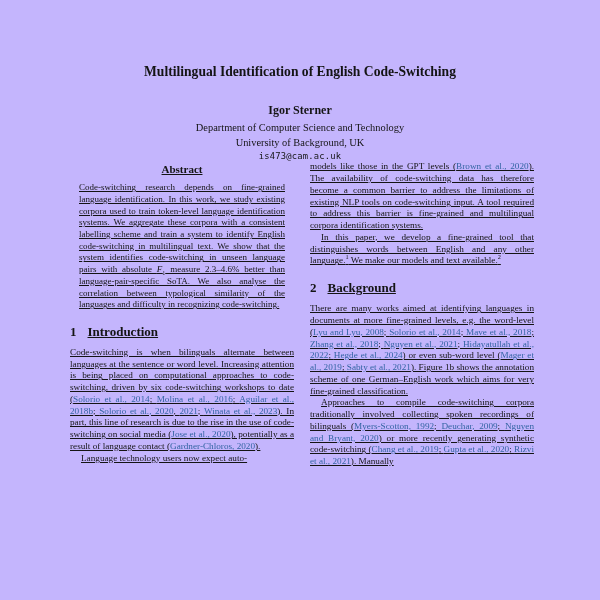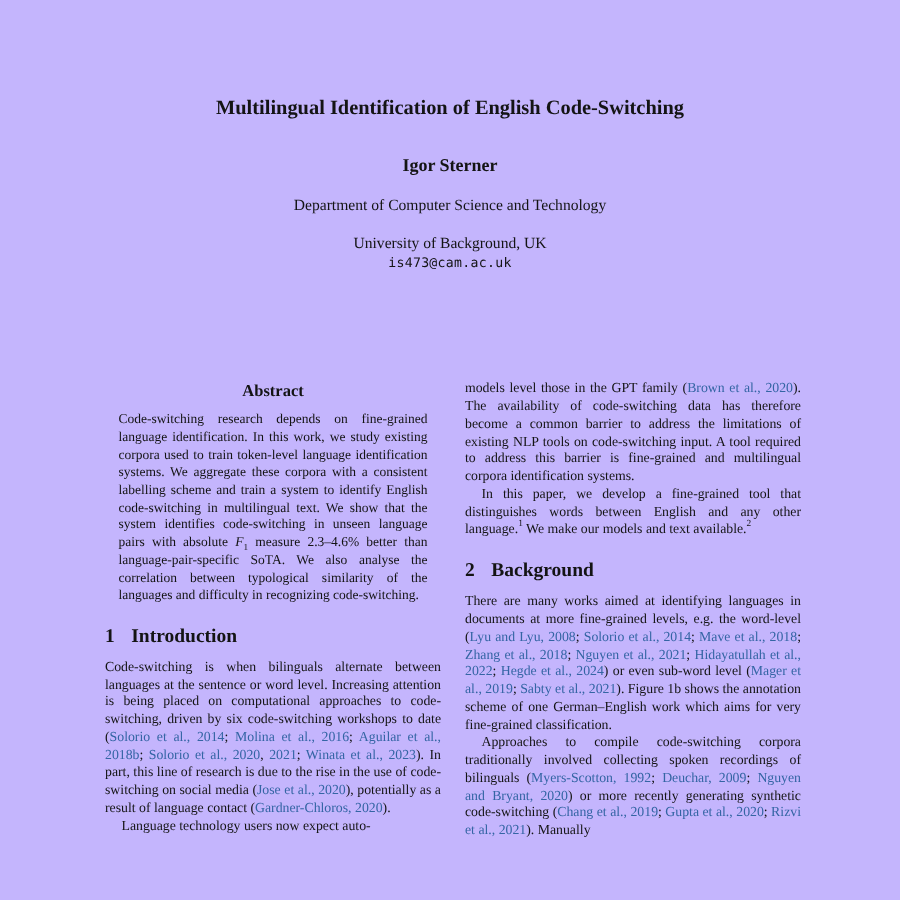--- a/index.html
+++ b/index.html
@@ -5,23 +5,23 @@
   html,body{margin:0;padding:0;background:#e8e8e8;}
   .page{
     position:relative;width:600px;height:600px;margin:0 auto;
     background:#c4b5fd;overflow:hidden;
     font-family:"Liberation Serif","DejaVu Serif",serif;
     color:#141414;
   }
   .header{text-align:center;padding-top:64px;}
   .title{font-size:13.6px;font-weight:bold;margin:0;line-height:1.2;}
   .author{margin-top:23px;font-size:12px;font-weight:bold;}
-  .affil{font-size:10.4px;margin-top:14px;}
+  .affil{font-size:10.4px;margin-top:4px;}
   .email{font-family:"DejaVu Sans Mono","Liberation Mono",monospace;font-size:8.8px;margin-top:3px;letter-spacing:.2px;text-align:center;}
-  .columns{display:flex;gap:16px;padding:0 66px 0 70px;margin-top:72px;}
+  .columns{display:flex;gap:16px;padding:0 66px 0 70px;text-decoration:underline;}
   .col{flex:1;min-width:0;}
   .abs-heading{text-align:center;font-weight:bold;font-size:11px;margin:2px 0 7px 0;}
   .abs-body{font-size:9px;line-height:1.3;text-align:justify;padding:0 9px;}
   .sec-heading{font-weight:bold;font-size:13px;margin:13px 0 7px 0;}
   .sec-num{display:inline-block;margin-right:11px;}
   p.para{font-size:9.2px;line-height:1.28;text-align:justify;margin:0;}
   p.para.indent{text-indent:11px;}
   .cite{color:var(--cite,#3465a4);}
   .i{font-style:italic;}
   sub,sup{font-size:68%;line-height:0;}
@@ -46,21 +46,21 @@
       <div class="abs-body"><span>Code-switching research depends on fine-grained language identification. In this work, we study existing corpora used to train token-level language identification systems. We aggregate these corpora with a consistent labelling scheme and train a system to identify English code-switching in multilingual text. We show that the system identifies code-switching in unseen language pairs with absolute </span><span class="i">F</span><sub>1</sub><span> measure 2.3–4.6% better than language-pair-specific SoTA. We also analyse the correlation between typological similarity of the languages and difficulty in recognizing code-switching.</span></div>
 
       <div class="sec-heading">
         <span class="sec-num">1</span><span>Introduction</span>
       </div>
       <p class="para"><span>Code-switching is when bilinguals alternate between languages at the sentence or word level. Increasing attention is being placed on computational approaches to code-switching, driven by six code-switching workshops to date (</span><span class="cite">Solorio et al., 2014</span><span>; </span><span class="cite">Molina et al., 2016</span><span>; </span><span class="cite">Aguilar et al., 2018b</span><span>; </span><span class="cite">Solorio et al., 2020</span><span>, </span><span class="cite">2021</span><span>; </span><span class="cite">Winata et al., 2023</span><span>). In part, this line of research is due to the rise in the use of code-switching on social media (</span><span class="cite">Jose et al., 2020</span><span>), potentially as a result of language contact (</span><span class="cite">Gardner-Chloros, 2020</span><span>).</span></p>
       <p class="para indent"><span>Language technology users now expect auto-</span></p>
     </div>
 
     <div class="col">
-      <p class="para"><span>models level those in the GPT family (</span><span class="cite">Brown et al., 2020</span><span>). The availability of code-switching data has therefore become a common barrier to address the limitations of existing NLP tools on code-switching input. A tool required to address this barrier is fine-grained and multilingual corpora identification systems.</span></p>
+      <p class="para"><span>models like those in the GPT levels (</span><span class="cite">Brown et al., 2020</span><span>). The availability of code-switching data has therefore become a common barrier to address the limitations of existing NLP tools on code-switching input. A tool required to address this barrier is fine-grained and multilingual corpora identification systems.</span></p>
       <p class="para indent"><span>In this paper, we develop a fine-grained tool that distinguishes words between English and any other language.</span><sup>1</sup><span> We make our models and text available.</span><sup>2</sup></p>
 
       <div class="sec-heading">
         <span class="sec-num">2</span><span>Background</span>
       </div>
       <p class="para"><span>There are many works aimed at identifying languages in documents at more fine-grained levels, e.g. the word-level (</span><span class="cite">Lyu and Lyu, 2008</span><span>; </span><span class="cite">Solorio et al., 2014</span><span>; </span><span class="cite">Mave et al., 2018</span><span>; </span><span class="cite">Zhang et al., 2018</span><span>; </span><span class="cite">Nguyen et al., 2021</span><span>; </span><span class="cite">Hidayatullah et al., 2022</span><span>; </span><span class="cite">Hegde et al., 2024</span><span>) or even sub-word level (</span><span class="cite">Mager et al., 2019</span><span>; </span><span class="cite">Sabty et al., 2021</span><span>). Figure 1b shows the annotation scheme of one German–English work which aims for very fine-grained classification.</span></p>
       <p class="para indent"><span>Approaches to compile code-switching corpora traditionally involved collecting spoken recordings of bilinguals (</span><span class="cite">Myers-Scotton, 1992</span><span>; </span><span class="cite">Deuchar, 2009</span><span>; </span><span class="cite">Nguyen and Bryant, 2020</span><span>) or more recently generating synthetic code-switching (</span><span class="cite">Chang et al., 2019</span><span>; </span><span class="cite">Gupta et al., 2020</span><span>; </span><span class="cite">Rizvi et al., 2021</span><span>). Manually</span></p>
     </div>
 
   </div>

